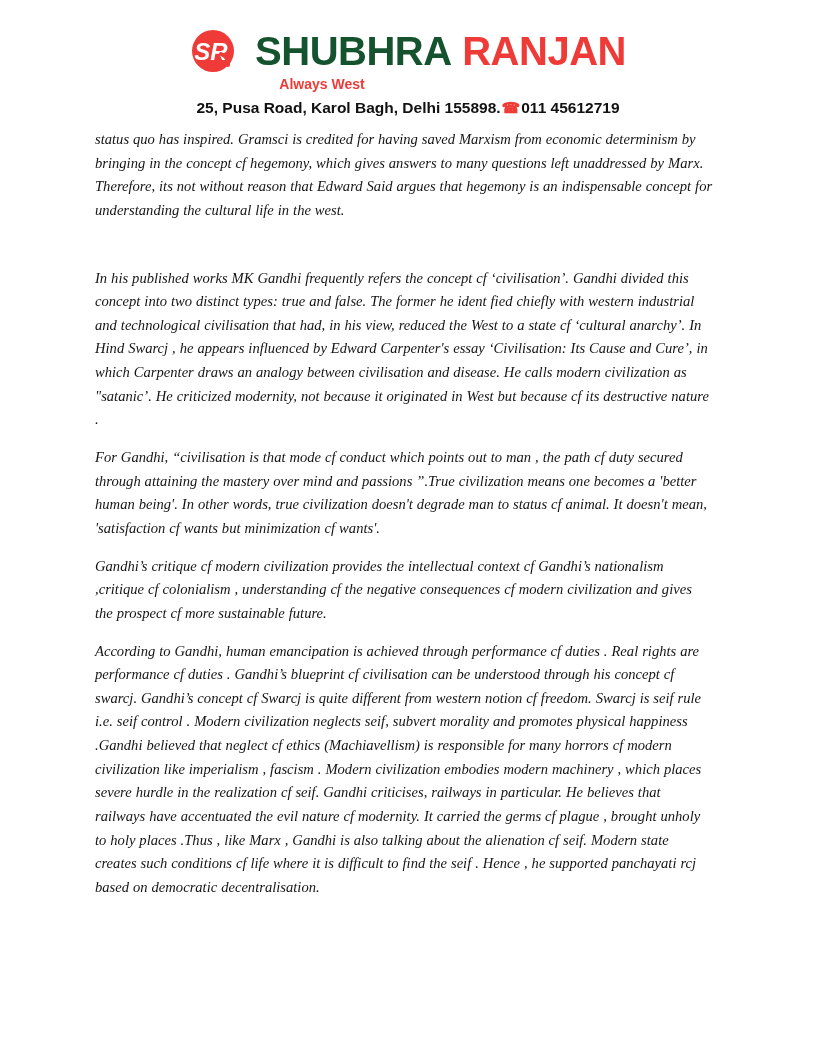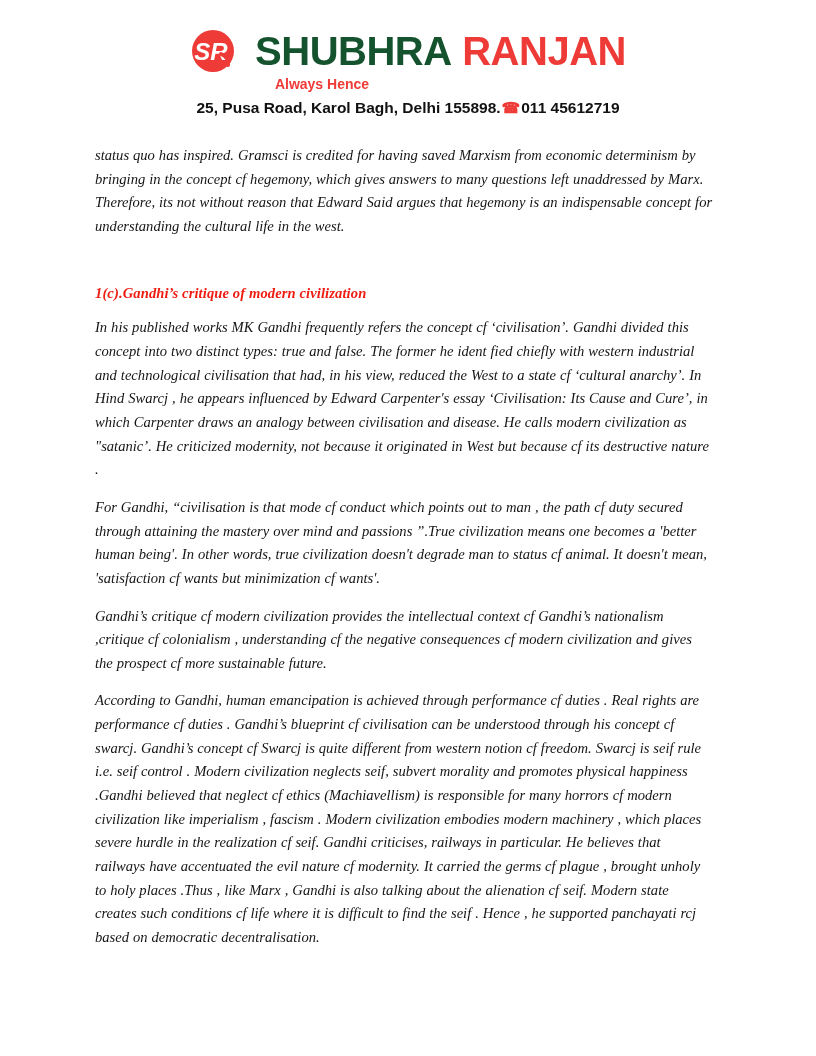--- a/index.html
+++ b/index.html
@@ -70,21 +70,20 @@
     font-size: 15px;
     padding: 0 1px;
   }
 
   
   .page-body {
     position: absolute;
     left: 95px;
     top: 128px;
     width: 618px;
-    margin-top: 16px;
   }
   p.para {
     margin: 0 0 14px 0;
     font-family: "Liberation Serif", serif;
     font-style: italic;
     font-size: 14.6px;
     line-height: 1.62;
     color: #141414;
     text-align: left;
     word-spacing: 0.3px;
@@ -114,34 +113,33 @@
         <circle cx="23" cy="23" r="21" fill="#ee3b37"></circle>
         <text x="21" y="32" font-family="Liberation Sans, sans-serif" font-size="24" font-weight="bold" font-style="italic" fill="#ffffff" text-anchor="middle">SR</text>
         <path d="M31 26 q8 3 7 11" stroke="#ee3b37" stroke-width="4" fill="none" stroke-linecap="round"></path>
       </svg>
     </span>
     <span class="brand-text">
       <span class="brand-first">SHUBHRA</span><span>&nbsp;</span><span class="brand-second">RANJAN</span>
     </span>
   </div>
 
-  <div class="tagline">Always Hence</div>
+  <div class="tagline">Always West</div>
 
   <div class="address">
     <span>25, Pusa Road, Karol Bagh, Delhi 155898.</span><span class="phone-icon">☎</span><span>011 45612719</span>
   </div>
 
 </div>
 
 <div class="page-body">
 
   <p class="para">status quo has inspired. Gramsci is credited for having saved Marxism from economic determinism by bringing in the concept cf hegemony, which gives answers to many questions left unaddressed by Marx. Therefore, its not without reason that Edward Said argues that hegemony is an indispensable concept  for understanding the cultural life in the west.</p>
 
   <div class="gap-before-heading"></div>
 
-  <h2 class="section-heading">1(c).Gandhi’s critique of modern civilization</h2>
 
   <p class="para">In his published works MK Gandhi frequently refers the concept cf ‘civilisation’. Gandhi divided this concept into two distinct types: true and false. The former he ident fied chiefly with western industrial and technological civilisation that had, in his view, reduced the West to a state cf ‘cultural anarchy’. In Hind Swarcj , he appears influenced by Edward Carpenter's essay ‘Civilisation: Its Cause and Cure’, in which Carpenter draws an analogy between civilisation and disease. He calls modern civilization as "satanic’. He criticized modernity, not because it originated in West but because cf its destructive nature .</p>
   <p class="para">For Gandhi, “civilisation is that mode cf conduct which points out to man , the path cf  duty secured through attaining the mastery over mind and passions ”.True civilization means one becomes a 'better human being'. In other words, true civilization doesn't degrade man to status cf animal. It doesn't mean, 'satisfaction cf wants but  minimization cf wants'.</p>
   <p class="para">Gandhi’s critique cf modern civilization provides the intellectual context cf Gandhi’s nationalism ,critique cf colonialism , understanding cf the negative consequences cf  modern civilization and gives the prospect cf more sustainable future.</p>
   <p class="para">According to Gandhi, human emancipation is achieved through performance cf duties . Real rights are performance cf duties . Gandhi’s blueprint cf civilisation can be understood through his concept cf swarcj. Gandhi’s concept cf Swarcj is quite different from western notion cf freedom. Swarcj is seif rule i.e. seif control . Modern civilization neglects seif, subvert morality and  promotes physical happiness .Gandhi believed that neglect cf ethics (Machiavellism) is responsible for many horrors cf  modern civilization like imperialism , fascism .  Modern civilization  embodies modern  machinery , which places severe hurdle in the realization cf seif. Gandhi criticises, railways in particular. He believes that railways have accentuated the evil nature cf modernity. It carried the germs cf plague , brought unholy to holy places .Thus , like Marx , Gandhi is also talking about the alienation cf seif. Modern state creates such conditions cf life where it is difficult to find the seif . Hence , he supported panchayati rcj based on democratic decentralisation.</p>
 
 </div>
 
 </body></html>

